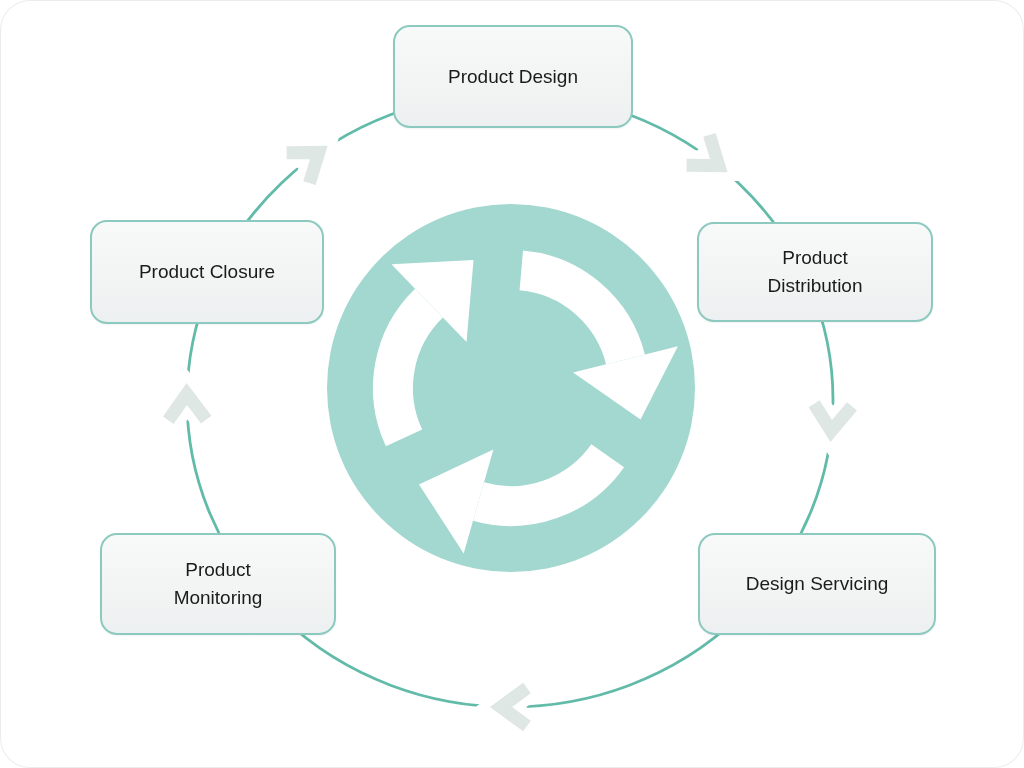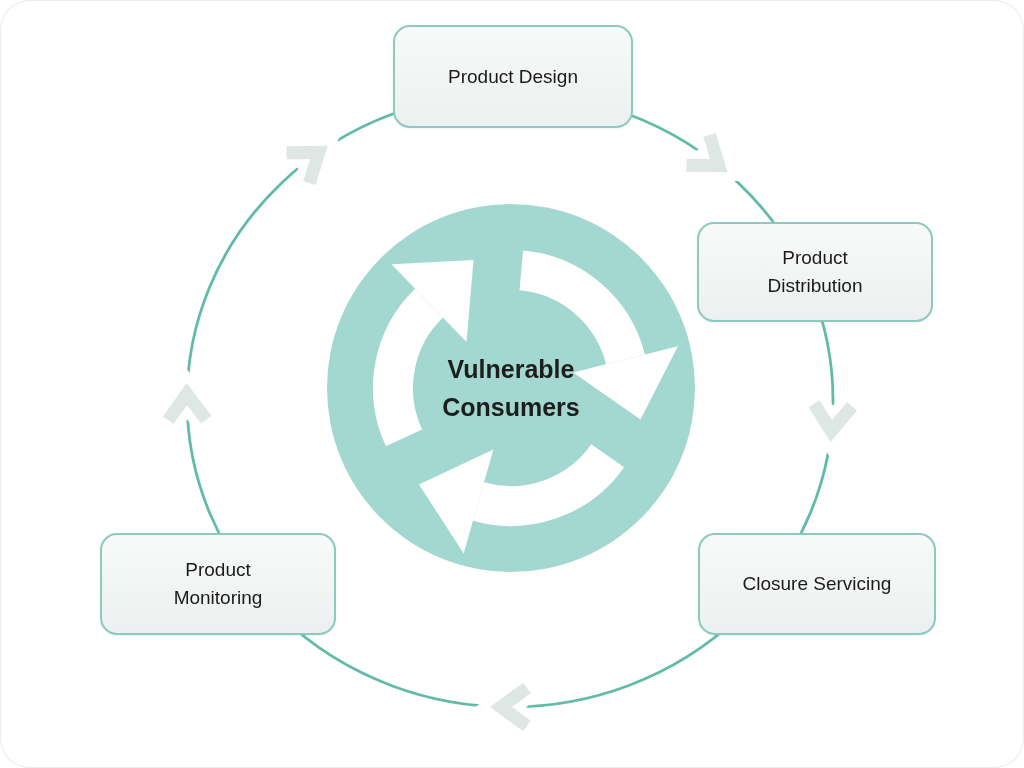--- a/index.html
+++ b/index.html
@@ -106,23 +106,24 @@
   </svg>
 
   <div class="node node-design">
     <span>Product Design</span>
   </div>
   <div class="node node-distribution">
     <span>Product
 Distribution</span>
   </div>
   <div class="node node-servicing">
-    <span>Closure Servicing</span>
+    <span>Design Servicing</span>
   </div>
   <div class="node node-monitoring">
     <span>Product
 Monitoring</span>
   </div>
+  <div class="node node-closure">
+    <span>Product Closure</span>
+  </div>
 
-  <div class="center-label">Vulnerable
-Consumers</div>
 
 </div>
 
 </body></html>

